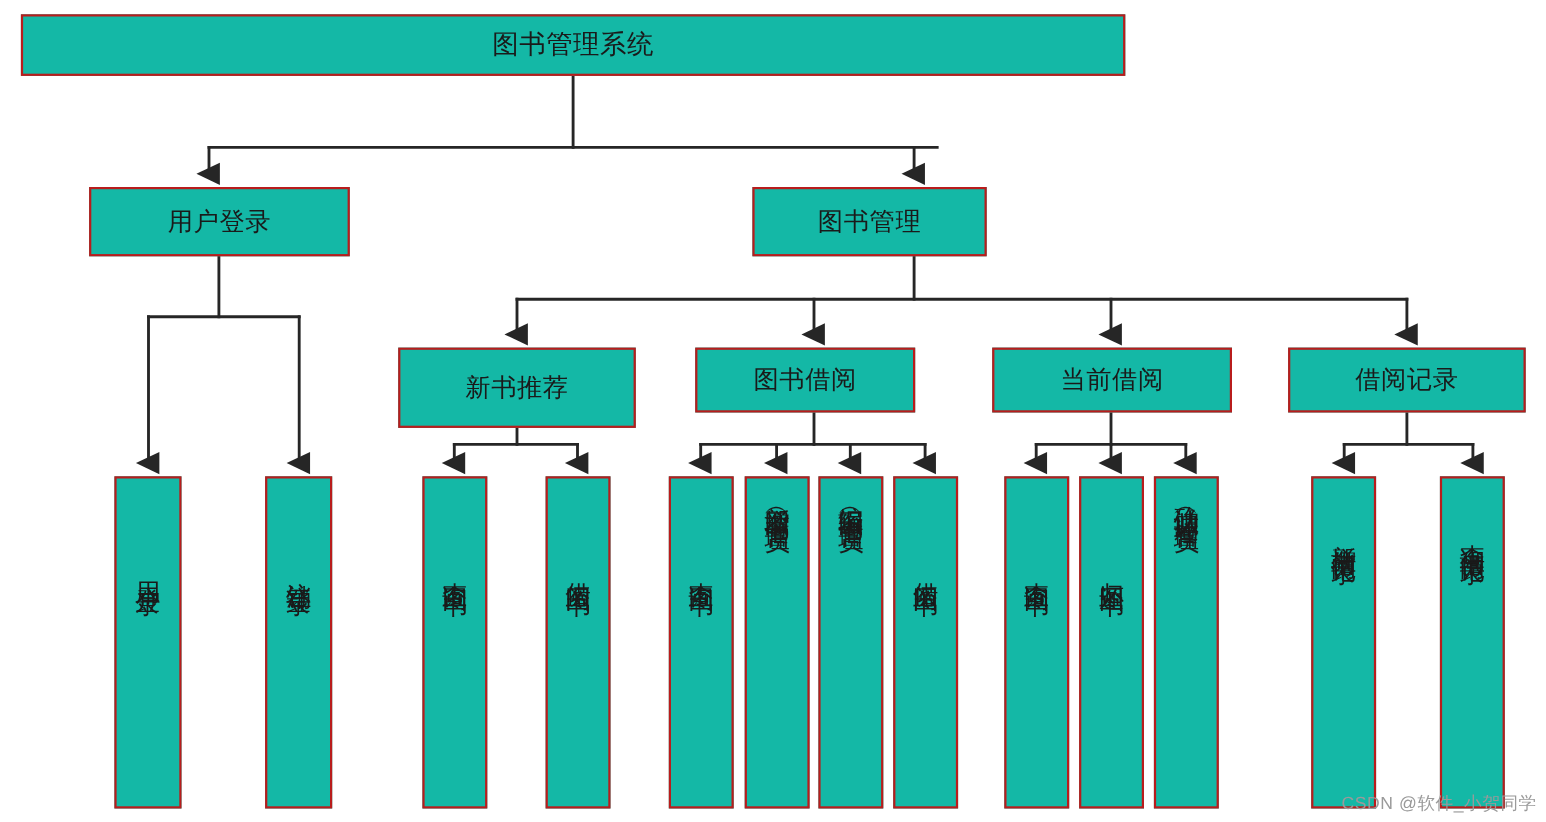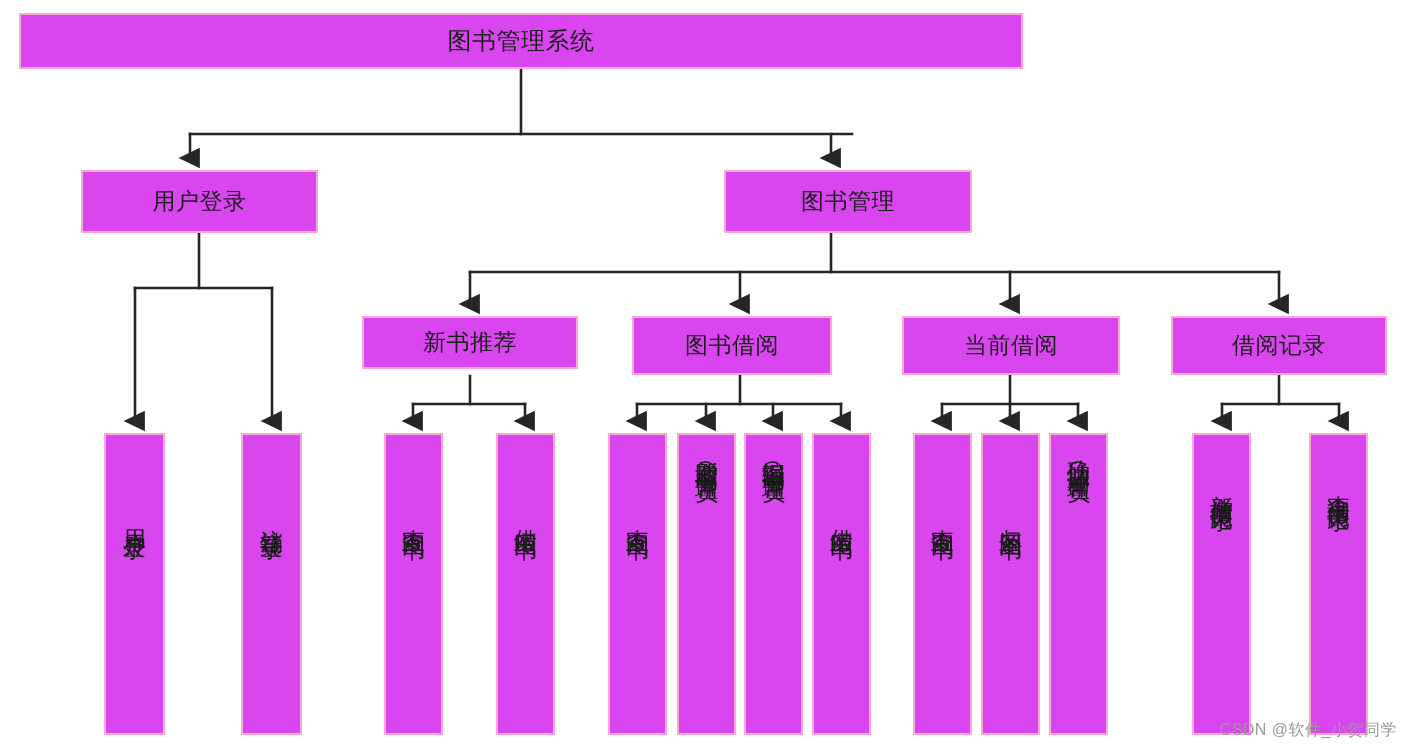--- a/index.html
+++ b/index.html
@@ -21,22 +21,22 @@
   #diagram-svg {
     position: absolute;
     left: 0;
     top: 0;
     width: 1405px;
     height: 747px;
   }
   .node-box {
     position: absolute;
     box-sizing: border-box;
-    background: #d946ef;
-    border: 2px solid #f9a8d4;
+    background: #14b8a6;
+    border: 2px solid #b91c1c;
     display: flex;
     align-items: center;
     justify-content: center;
     overflow: hidden;
   }
   .node-label {
     color: #1a1a1a;
     font-family: "Liberation Sans", "DejaVu Sans", sans-serif;
     line-height: 1.15;
     white-space: nowrap;
@@ -130,25 +130,25 @@
   </svg>
 
   <div class="node-box horiz root" style="left:19px; top:13px; width:1004px; height:56px;">
     <span class="node-label">图书管理系统</span>
   </div>
 
   <div class="node-box horiz" style="left:81px; top:170px; width:237px; height:63px;">
     <span class="node-label">用户登录</span>
   </div>
 
-  <div class="node-box horiz" style="left:724px; top:170px; width:248px; height:63px;">
+  <div class="node-box horiz" style="left:684px; top:170px; width:213px; height:63px;">
     <span class="node-label">图书管理</span>
   </div>
 
-  <div class="node-box horiz" style="left:362px; top:316px; width:216px; height:53px;">
+  <div class="node-box horiz" style="left:362px; top:316px; width:216px; height:73px;">
     <span class="node-label">新书推荐</span>
   </div>
 
   <div class="node-box horiz" style="left:632px; top:316px; width:200px; height:59px;">
     <span class="node-label">图书借阅</span>
   </div>
 
   <div class="node-box horiz" style="left:902px; top:316px; width:218px; height:59px;">
     <span class="node-label">当前借阅</span>
   </div>

